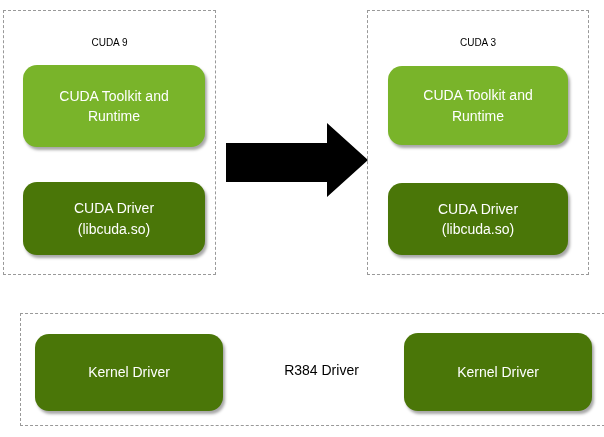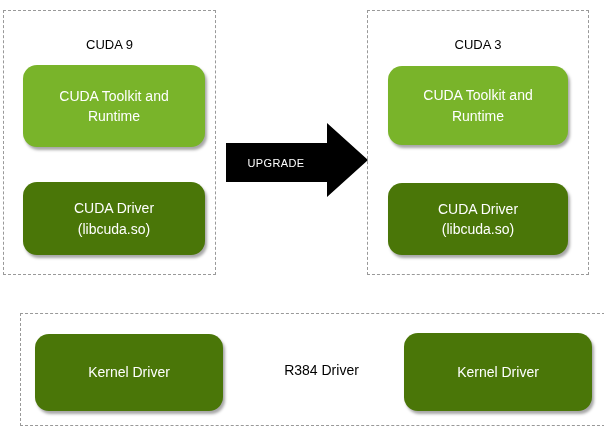--- a/index.html
+++ b/index.html
@@ -17,21 +17,21 @@
     position: absolute;
     border: 1px dashed var(--border-gray, #999999);
     background: transparent;
   }
   .group-cuda9  { left: 3px;   top: 10px;  width: 213px; height: 265px; }
   .group-cuda10 { left: 367px; top: 10px;  width: 222px; height: 265px; }
   .group-bottom { left: 20px;   top: 313px; width: 585px; height: 113px; }
   .group-title {
     position: absolute; top: 26px; left: 0; width: 100%;
     text-align: center;
-    font-size: 13px; color: #000000;
+    font-size: 10px; color: #000000;
   }
   .pill {
     position: absolute;
     border-radius: 14px;
     color: #ffffff;
     font-size: 14px;
     line-height: 1.45;
     display: flex; align-items: center; justify-content: center;
     text-align: center;
     padding: 4px 18px;
@@ -72,21 +72,20 @@
     </div>
     <div class="pill pill-dark driver-9">
       <span>CUDA Driver (libcuda.so)</span>
     </div>
   </div>
 
   <div class="arrow-wrap">
     <svg class="arrow-svg" viewBox="0 0 145 80" aria-hidden="true">
       <polygon points="1,23 102,23 102,3 143,40 102,77 102,62 1,62" fill="var(--arrow-black, #000000)"></polygon>
     </svg>
-    <div class="arrow-label">UPGRADE</div>
   </div>
 
   <div class="group group-cuda10">
     <div class="group-title">CUDA 3</div>
     <div class="pill pill-light toolkit-10">
       <span>CUDA Toolkit and Runtime</span>
     </div>
     <div class="pill pill-dark driver-10">
       <span>CUDA Driver (libcuda.so)</span>
     </div>

